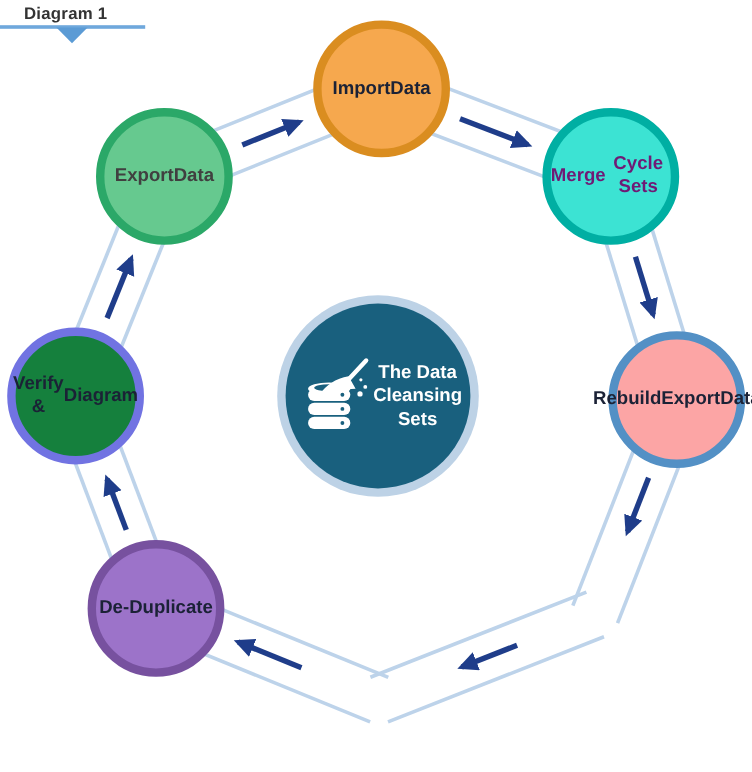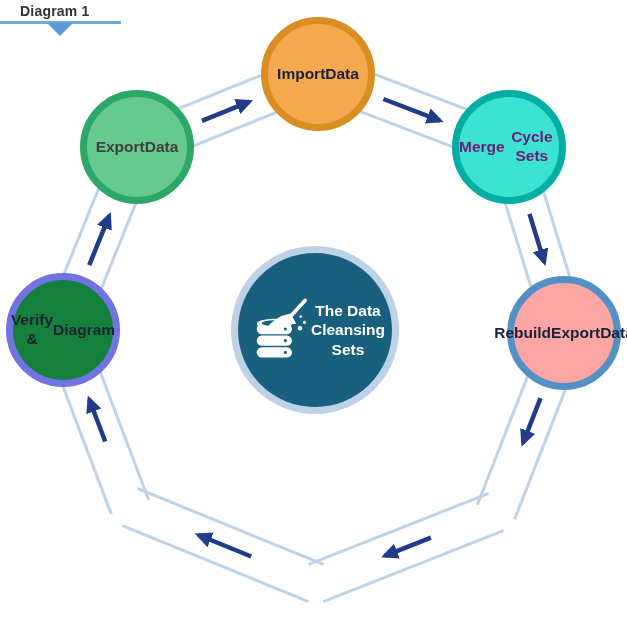--- a/index.html
+++ b/index.html
@@ -83,20 +83,24 @@
     </div>
   <div class="node" style="left: 452px; top: 90px; height: 114px; width: 114px; background: rgb(60, 227, 211); border: 7px solid rgb(0, 175, 163); color: #701a75;">
       <span>Merge</span>
       <span>Cycle Sets</span>
     </div>
   <div class="node" style="left: 507px; top: 276px; height: 114px; width: 114px; background: #fca5a5; border: 7px solid rgb(83, 144, 197); color: rgb(27, 34, 54);">
       <span>Rebuild</span>
       <span>Export</span>
       <span>Data</span>
     </div>
+  <div class="node" style="left: 73px; top: 450px; height: 114px; width: 114px; background: rgb(156, 115, 201); border: 7px solid rgb(119, 81, 159); color: rgb(27, 34, 54);">
+      <span>De-</span>
+      <span>Duplicate</span>
+    </div>
   <div class="node" style="left: 6px; top: 273px; height: 114px; width: 114px; background: #15803d; border: 7px solid rgb(113, 115, 226); color: rgb(27, 34, 54);">
       <span>Verify &amp;</span>
       <span>Diagram</span>
     </div>
   <div class="node" style="left: 80px; top: 90px; height: 114px; width: 114px; background: rgb(102, 201, 143); border: 7px solid rgb(43, 168, 104); color: #404040;">
       <span>Export</span>
       <span>Data</span>
     </div>
 
   <div class="center-hub" id="center-hub" style="left: 238px; top: 253px; height: 154px; width: 154px; background: rgb(25, 96, 126); box-shadow: rgb(189, 210, 230) 0px 0px 0px 7px; color: rgb(255, 255, 255);">

